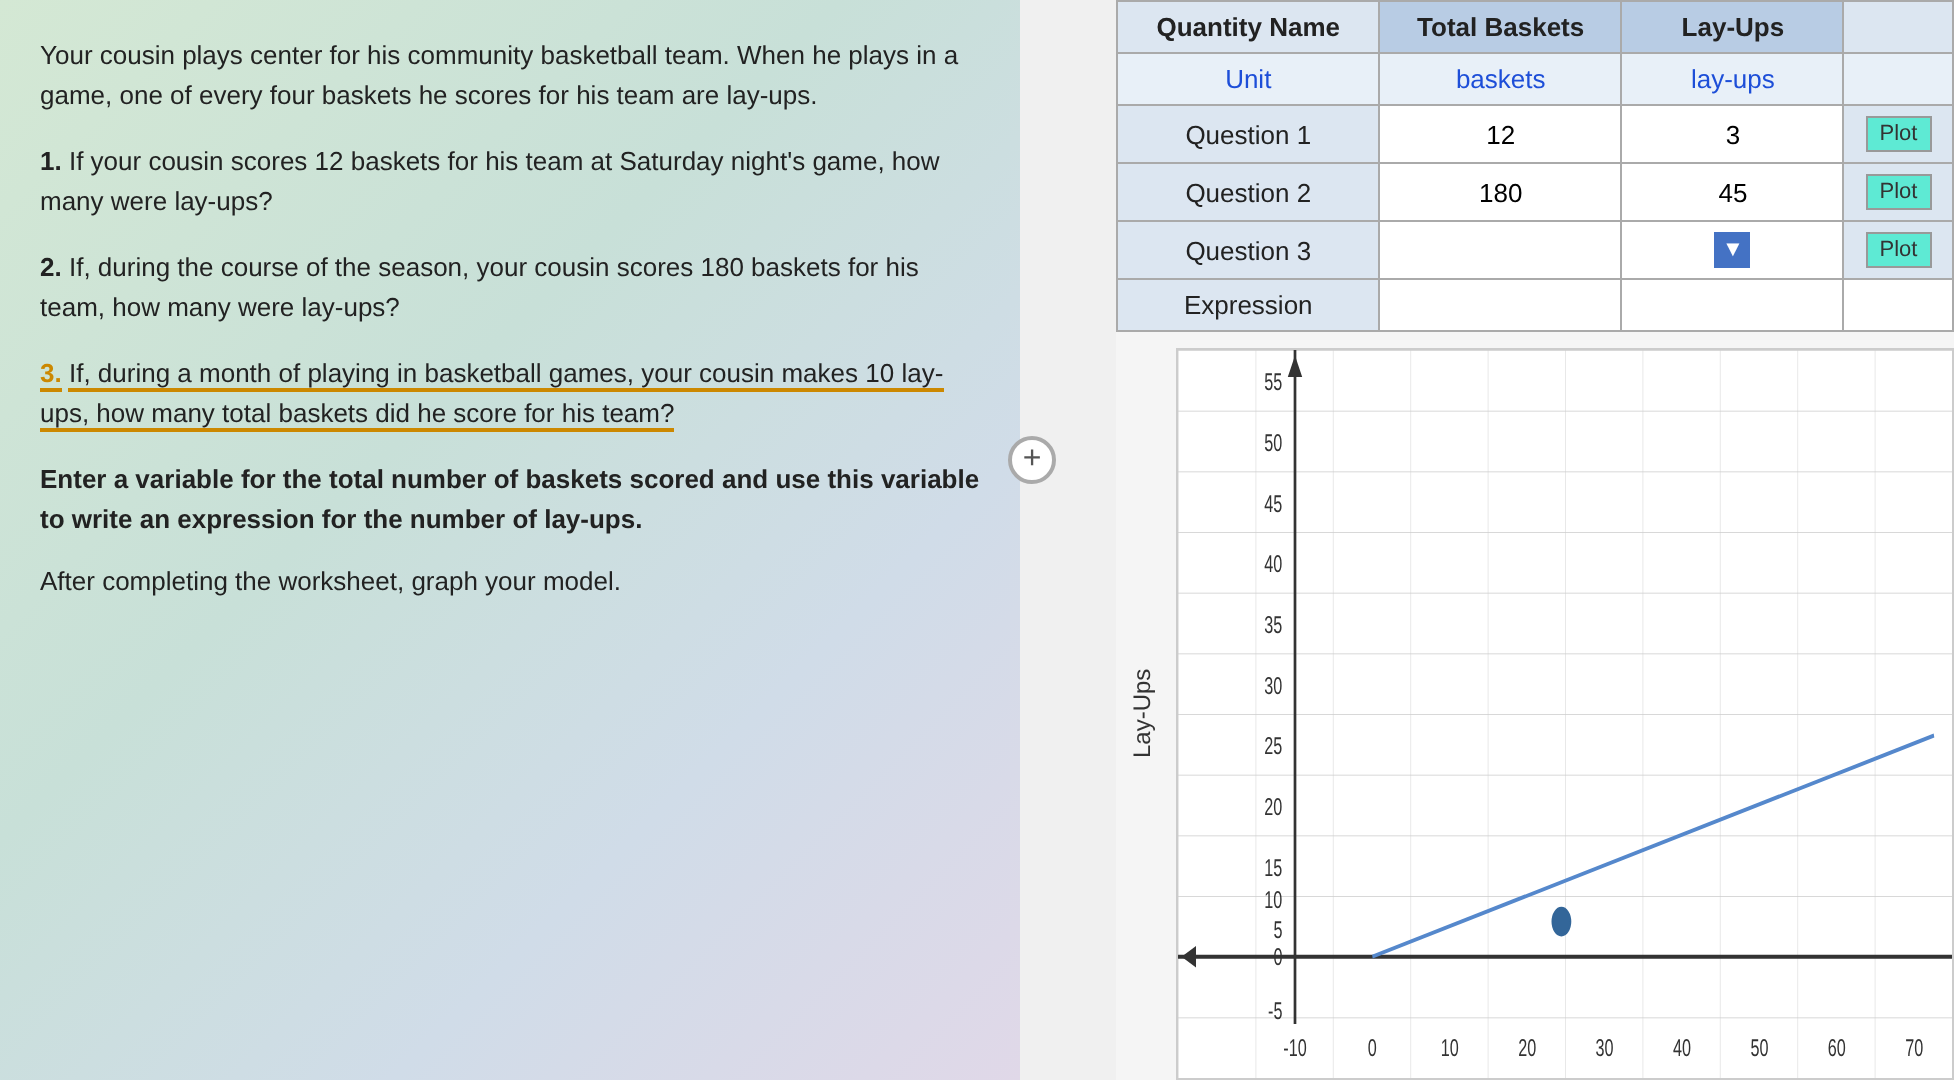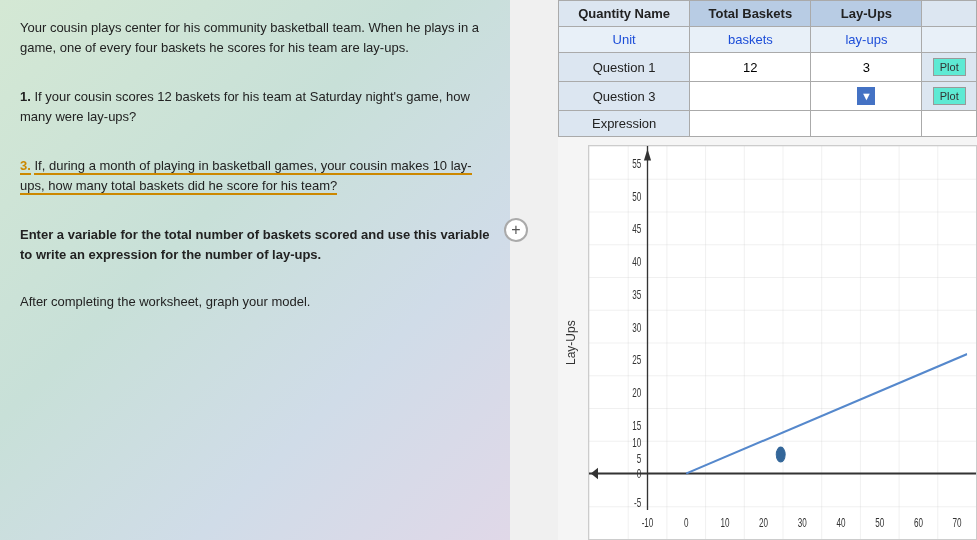--- a/index.html
+++ b/index.html
@@ -14,21 +14,21 @@
     }
 
     
     .left-panel {
       width: 510px;
       min-width: 510px;
       background: linear-gradient(135deg, #d4e8d4 0%, #c8e0d8 40%, #d0dce8 70%, #e0d8e8 100%);
       padding: 18px 20px;
       display: flex;
       flex-direction: column;
-      gap: 30px;
+      gap: 14px;
     }
 
     .intro-text {
       font-size: 13px;
       color: #222;
       line-height: 1.5;
     }
 
     .question-block {
       font-size: 13px;
@@ -204,20 +204,24 @@
 <body>
 
 <div class="left-panel">
   <div class="intro-text">Your cousin plays center for his community basketball team. When he plays in a game, one of every four baskets he scores for his team are lay-ups.</div>
 
   <div class="question-block">
     <span class="question-num">1.</span>
     <span>If your cousin scores 12 baskets for his team at Saturday night's game, how many were lay-ups?</span>
   </div>
 
+  <div class="question-block">
+    <span class="question-num">2.</span>
+    <span>If, during the course of the season, your cousin scores 180 baskets for his team, how many were lay-ups?</span>
+  </div>
 
   <div class="question-block">
     <span class="question-num" style="color:#cc8800; font-weight:bold; border-bottom:2px solid #cc8800;">3.</span>
     <span style="border-bottom:2px solid #cc8800;"> If, during a month of playing in basketball games, your cousin makes 10 lay-ups, how many total baskets did he score for his team?</span>
   </div>
 
   <div class="bold-instruction">Enter a variable for the total number of baskets scored and use this variable to write an expression for the number of lay-ups.</div>
 
   <div class="after-text">After completing the worksheet, graph your model.</div>
 </div>
@@ -247,20 +251,28 @@
 
         <tr>
           <td class="col-qty-name">Question 1</td>
           <td class="data-cell" style="cursor:text;">12</td>
           <td class="data-cell" style="cursor:text;">3</td>
           <td class="col-plot">
             <button class="plot-btn">Plot</button>
           </td>
         </tr>
 
+        <tr>
+          <td class="col-qty-name">Question 2</td>
+          <td class="data-cell" style="cursor:text;">180</td>
+          <td class="data-cell" style="cursor:text;">45</td>
+          <td class="col-plot">
+            <button class="plot-btn">Plot</button>
+          </td>
+        </tr>
 
         <tr>
           <td class="col-qty-name">Question 3</td>
           <td class="data-cell"></td>
           <td class="dropdown-cell data-cell">
             <span class="dropdown-icon">▼</span>
           </td>
           <td class="col-plot">
             <button class="plot-btn">Plot</button>
           </td>

